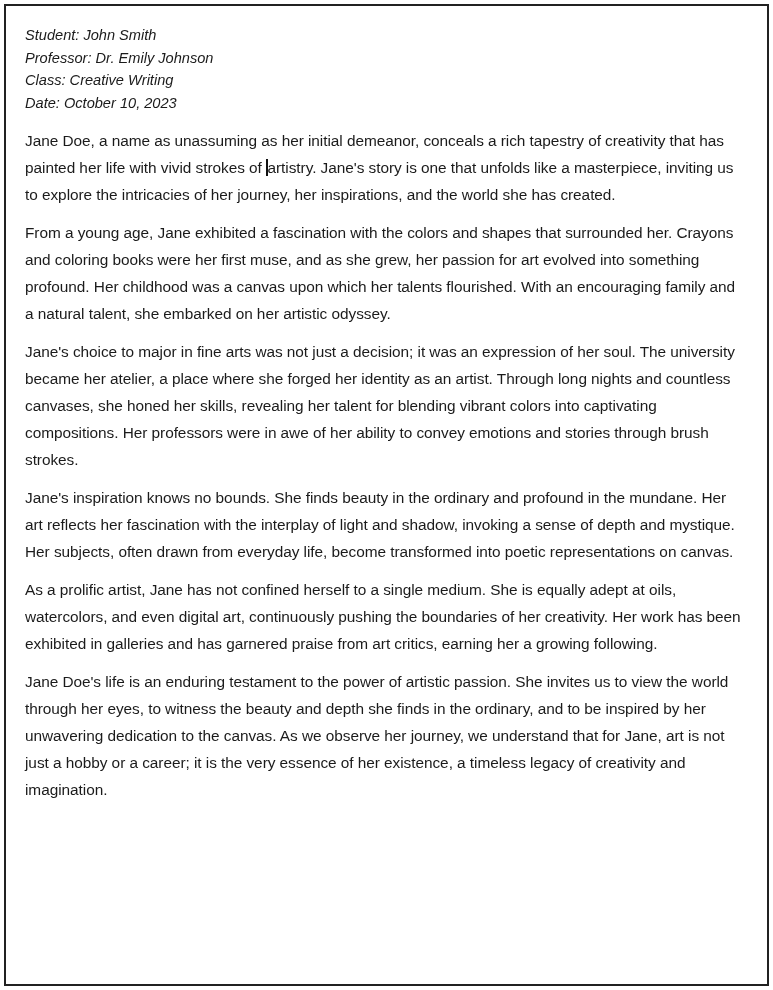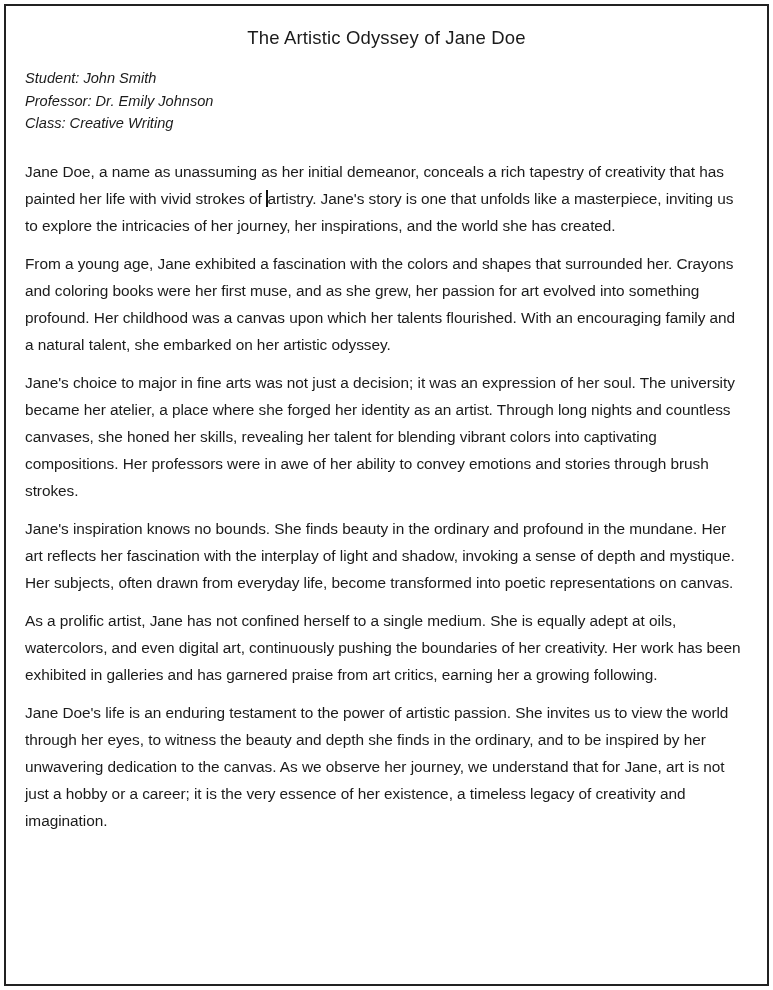--- a/index.html
+++ b/index.html
@@ -54,21 +54,21 @@
     font-weight: 400;
     color: #1b1b1b;
     line-height: 22.6px;
     font-style: italic;
   }
   .meta-line {
     white-space: nowrap;
   }
 
   .body-block {
-    margin-top: 23px;
+    margin-top: 13px;
   }
 
   .doc-para {
     margin: 0 0 11px 0;
     font-family: "Liberation Sans Narrow", "Liberation Sans", sans-serif;
     font-stretch: condensed;
     font-size: 15.4px;
     font-weight: 400;
     color: #1b1b1b;
     line-height: 27px;
@@ -89,26 +89,26 @@
     vertical-align: -3px;
     margin: 0 0 0 0;
   }
 </style>
 </head>
 <body>
 
 <div class="page-frame">
   <div class="page-inner">
 
-    <h1 class="doc-title">The Artistic Odyssey of Jane Doe</h1>
 
     <div class="meta-block">
       <div class="meta-line">Student: John Smith</div>
       <div class="meta-line">Professor: Dr. Emily Johnson</div>
       <div class="meta-line">Class: Creative Writing</div>
+      <div class="meta-line">Date: October 10, 2023</div>
     </div>
 
     <div class="body-block">
 
     <p class="doc-para"><span>Jane Doe, a name as unassuming as her initial demeanor, conceals a rich tapestry of creativity that has painted her life with vivid strokes of </span><span class="caret"></span><span>artistry. Jane's story is one that unfolds like a masterpiece, inviting us to explore the intricacies of her journey, her inspirations, and the world she has created.</span></p>
         <p class="doc-para">From a young age, Jane exhibited a fascination with the colors and shapes that surrounded her. Crayons and coloring books were her first muse, and as she grew, her passion for art evolved into something profound. Her childhood was a canvas upon which her talents flourished. With an encouraging family and a natural talent, she embarked on her artistic odyssey.</p>
         <p class="doc-para">Jane's choice to major in fine arts was not just a decision; it was an expression of her soul. The university became her atelier, a place where she forged her identity as an artist. Through long nights and countless canvases, she honed her skills, revealing her talent for blending vibrant colors into captivating compositions. Her professors were in awe of her ability to convey emotions and stories through brush strokes.</p>
         <p class="doc-para">Jane's inspiration knows no bounds. She finds beauty in the ordinary and profound in the mundane. Her art reflects her fascination with the interplay of light and shadow, invoking a sense of depth and mystique. Her subjects, often drawn from everyday life, become transformed into poetic representations on canvas.</p>
         <p class="doc-para">As a prolific artist, Jane has not confined herself to a single medium. She is equally adept at oils, watercolors, and even digital art, continuously pushing the boundaries of her creativity. Her work has been exhibited in galleries and has garnered praise from art critics, earning her a growing following.</p>
         <p class="doc-para">Jane Doe's life is an enduring testament to the power of artistic passion. She invites us to view the world through her eyes, to witness the beauty and depth she finds in the ordinary, and to be inspired by her unwavering dedication to the canvas. As we observe her journey, we understand that for Jane, art is not just a hobby or a career; it is the very essence of her existence, a timeless legacy of creativity and imagination.</p>

